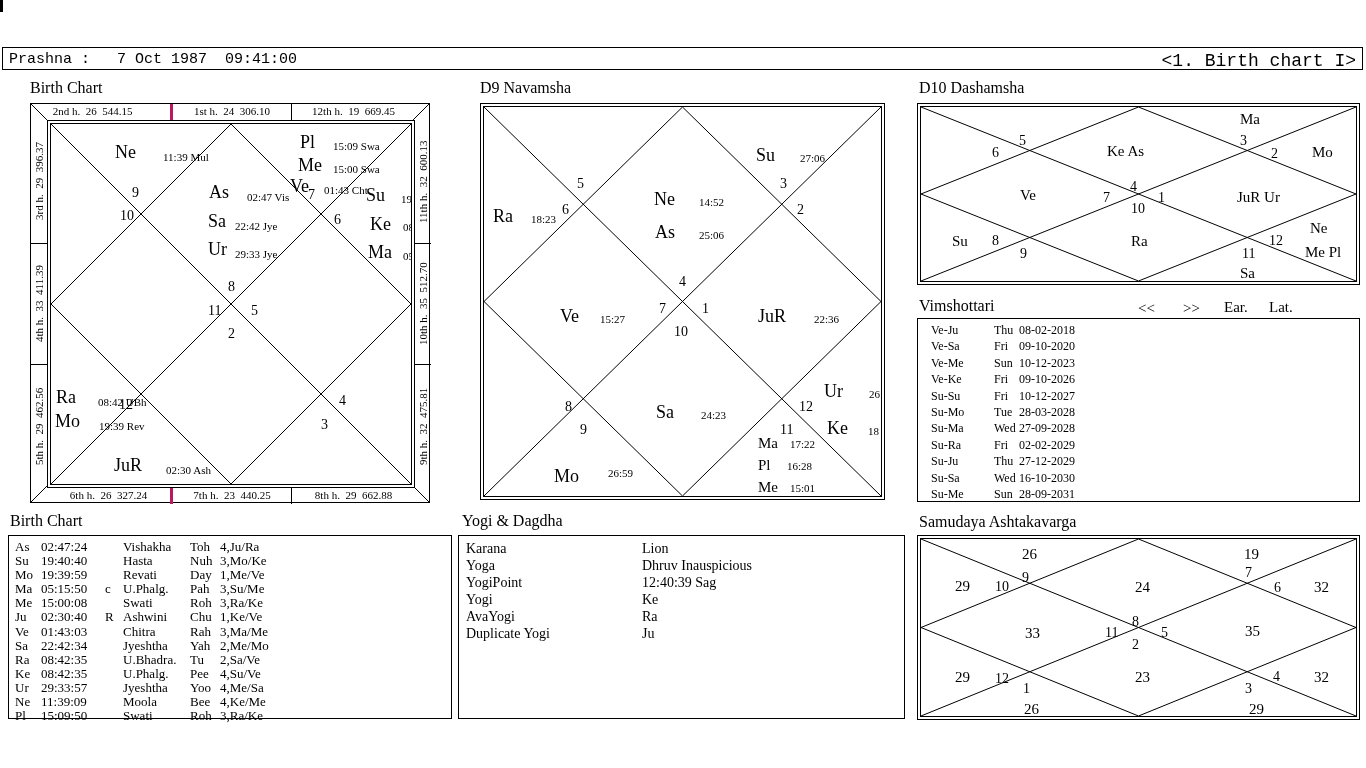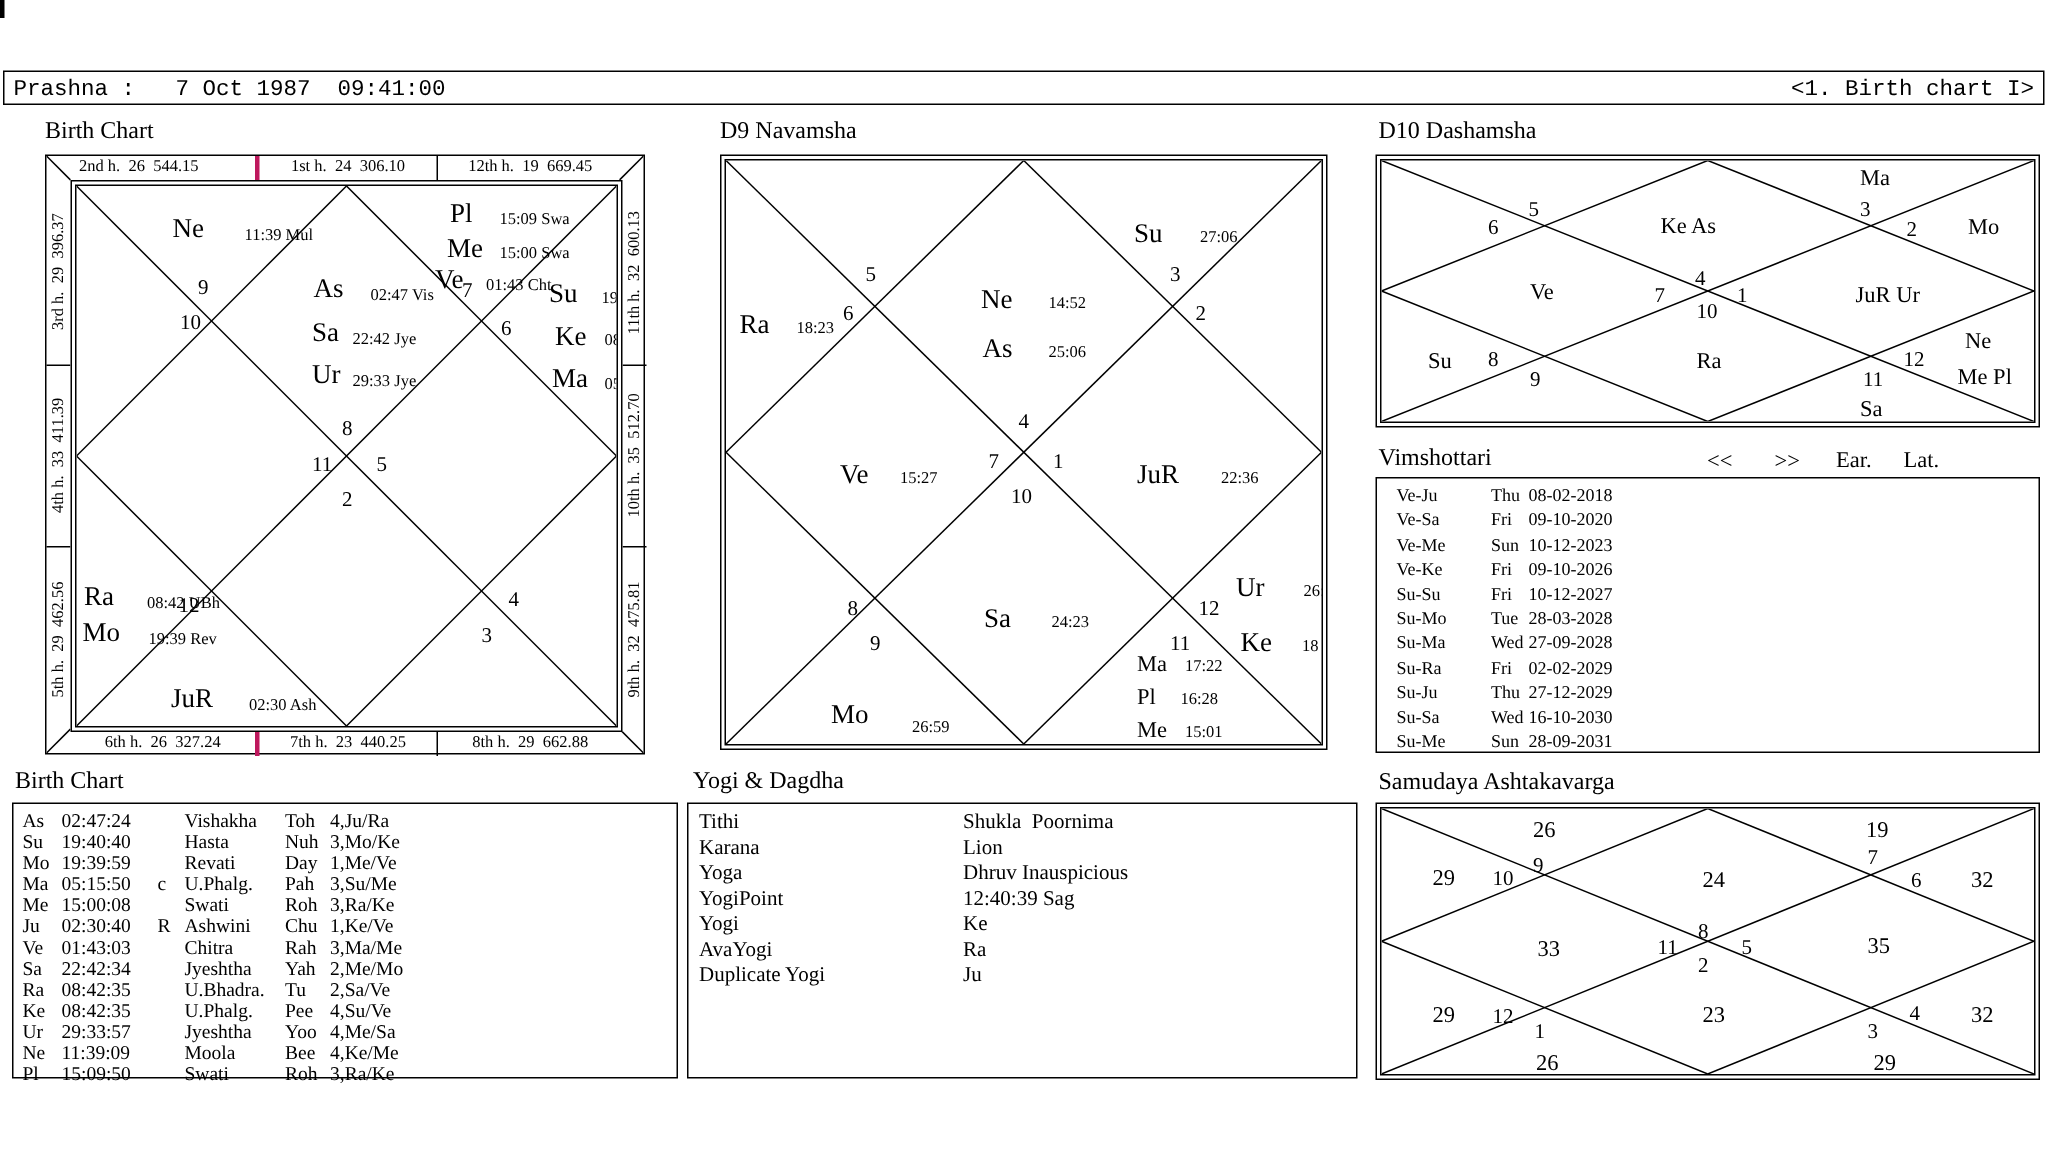--- a/index.html
+++ b/index.html
@@ -38,21 +38,21 @@
   .yg-l{left:7px}.yg-v{left:183px}
   .corner-mark{position:absolute;left:0;top:0;width:3px;height:12px;background:#000}
 </style>
 </head>
 <body>
 
 <div class="corner-mark"></div>
 
 <div class="box sans" style="left:2px;top:47px;width:1361px;height:23px">
   <span class="t sans" style="left:6px;top:3px;font-size:15px">Prashna :   7 Oct 1987  09:41:00</span>
-  <span class="t sans" style="right:6px;top:3px;font-size:15px">&lt;1. Birth chart I&gt;</span>
+  <span class="t sans" style="right:6px;top:3px;font-size:18px">&lt;1. Birth chart I&gt;</span>
 </div>
 
 <span class="t title" style="left:30px;top:79px">Birth Chart</span>
 
 <div class="box" style="left:30px;top:103px;width:400px;height:400px">
   <svg class="chart-svg" viewBox="0 0 400 400">
     <line x1="0" y1="0" x2="16" y2="16"></line>
       <line x1="400" y1="0" x2="384" y2="16"></line>
     <line x1="0" y1="400" x2="16" y2="384"></line>
       <line x1="400" y1="400" x2="384" y2="384"></line>
@@ -262,41 +262,37 @@
     <span class="t pd" style="left:215px;top:122px">25:06</span>
     <span class="t pa" style="left:9px;top:99px">Ra</span>
     <span class="t pd" style="left:47px;top:106px">18:23</span>
     <span class="t pa" style="left:76px;top:199px">Ve</span>
     <span class="t pd" style="left:116px;top:206px">15:27</span>
     <span class="t pa" style="left:274px;top:199px">JuR</span>
     <span class="t pd" style="left:330px;top:206px">22:36</span>
     <span class="t pa" style="left:172px;top:295px">Sa</span>
     <span class="t pd" style="left:217px;top:302px">24:23</span>
     <span class="t pa" style="left:70px;top:359px">Mo</span>
-    <span class="t pd" style="left:124px;top:372px">26:59</span>
+    <span class="t pd" style="left:124px;top:360px">26:59</span>
     <span class="t pa" style="left:340px;top:274px">Ur</span>
     <span class="t pd" style="left:385px;top:281px">26:0</span>
     <span class="t pa" style="left:343px;top:311px">Ke</span>
     <span class="t pd" style="left:384px;top:318px">18</span>
     <span class="t pm" style="left:274px;top:328px">Ma</span>
     <span class="t pd" style="left:306px;top:331px">17:22</span>
     <span class="t pm" style="left:274px;top:350px">Pl</span>
     <span class="t pd" style="left:303px;top:353px">16:28</span>
     <span class="t pm" style="left:274px;top:372px">Me</span>
     <span class="t pd" style="left:306px;top:375px">15:01</span>
   </div>
 </div>
 
 <span class="t title" style="left:462px;top:512px">Yogi &amp; Dagdha</span>
 <div class="box yg" style="left:458px;top:535px;width:447px;height:184px">
 
-    <div class="yg-row">
-      <span class="yg-l">Tithi</span>
-      <span class="yg-v">Shukla  Poornima</span>
-    </div>
     <div class="yg-row">
       <span class="yg-l">Karana</span>
       <span class="yg-v">Lion</span>
     </div>
     <div class="yg-row">
       <span class="yg-l">Yoga</span>
       <span class="yg-v">Dhruv Inauspicious</span>
     </div>
     <div class="yg-row">
       <span class="yg-l">YogiPoint</span>

